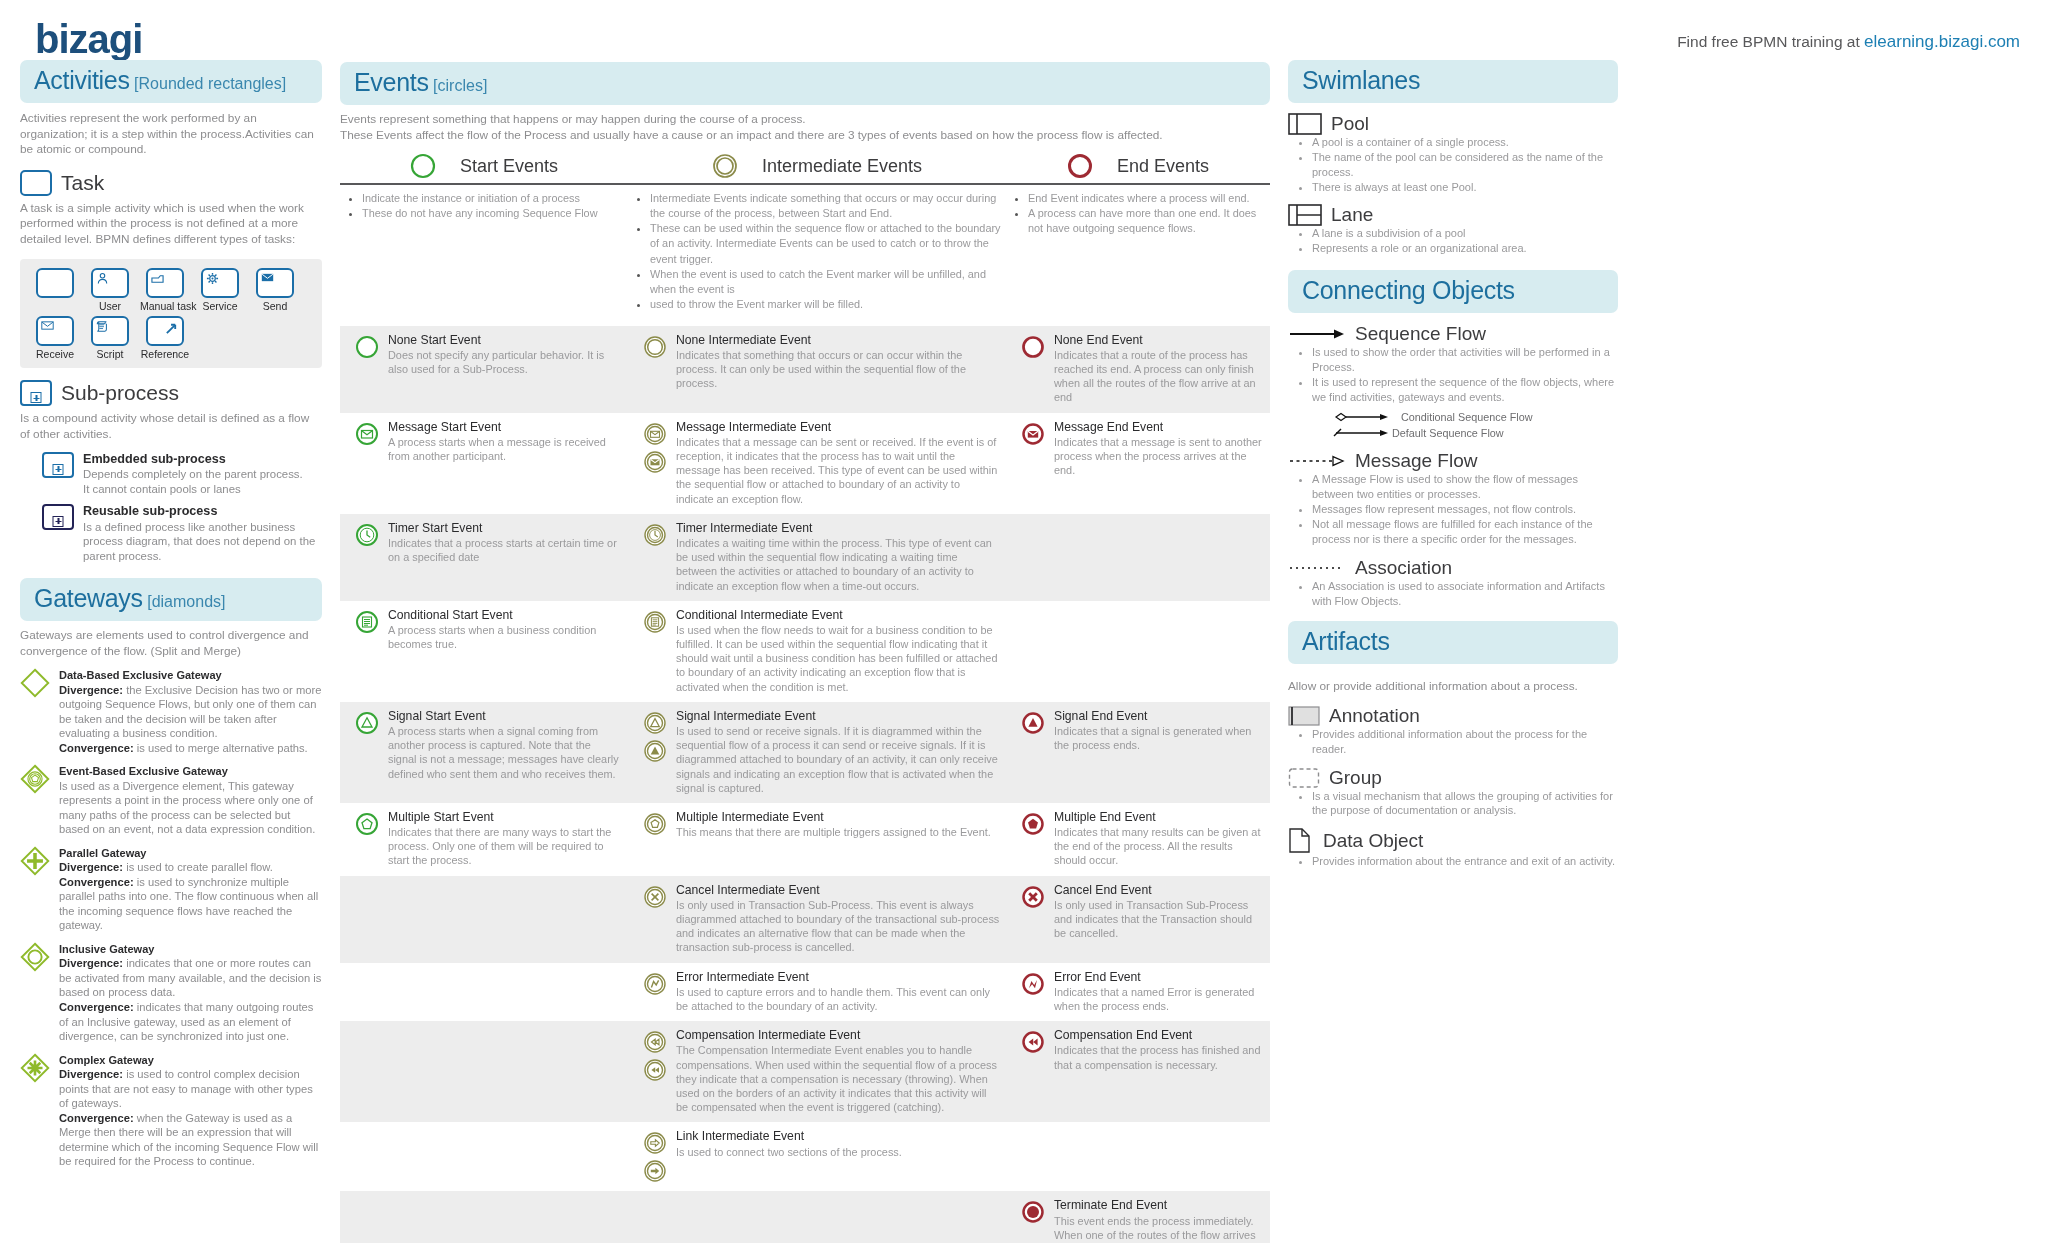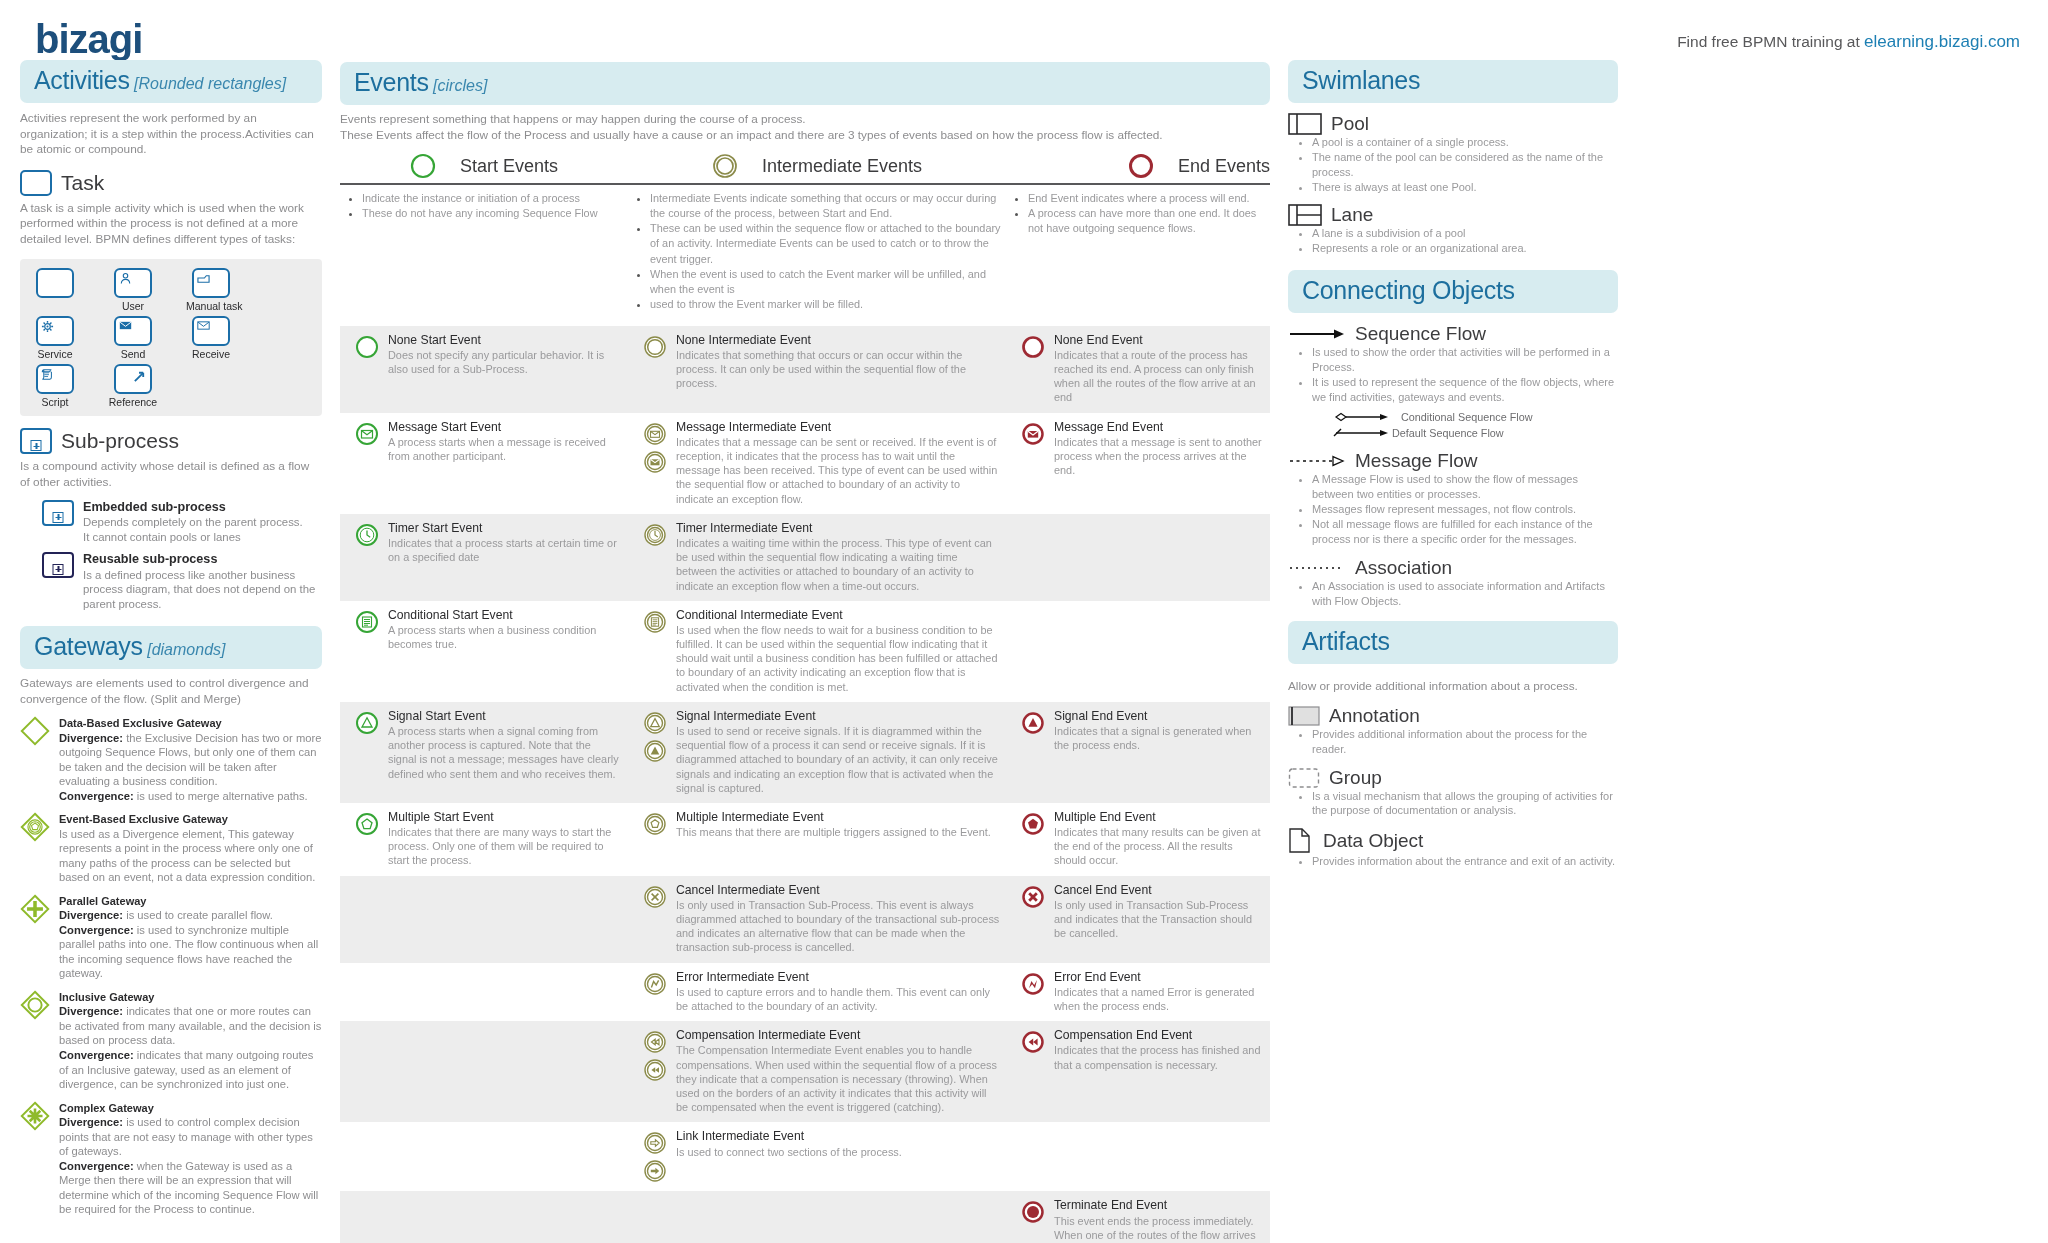--- a/index.html
+++ b/index.html
@@ -23,39 +23,39 @@
   }
   .train-line .brand { color:#1d7fb3; font-size:17px; }
 
   
   .banner {
     background:#d7ecf0; border-radius:7px;
     padding:6px 14px 8px 14px;
     color:#1d6f9e;
   }
   .banner .big { font-size:25px; letter-spacing:-.3px; }
-  .banner .sub { font-size:16px; color:#3a87ae;font-style:italic; }
+  .banner .sub { font-size:16px; color:#3a87ae; }
 
   .blurb { font-size:11.8px; color:#8d8d8f; line-height:1.32; }
 
   
   .col-left { position:absolute; left:20px; top:60px; width:302px; }
   .sec-title-row { display:flex; align-items:center; gap:9px; margin-top:12px; }
   .sec-title-row .ttl { font-size:21px; color:#3c3c3e; }
 
   
   .taskbox {
     width:32px; height:26px; border:2px solid #1b6ea8;
     border-radius:5px; background:#fff; flex:none; position:relative;
   }
 
   .tasks-grid {
     background:#ededed; border-radius:4px; margin-top:12px;
     padding:9px 10px 8px 10px;
-    display:flex; flex-wrap:wrap; gap:4px 28px;
+    display:flex; flex-wrap:wrap; gap:4px 5px;
   }
   .task-cell { width:50px; text-align:center; }
   .task-cell .shape {
     width:38px; height:30px; border:2px solid #1b6ea8; border-radius:6px;
     background:#fff; margin:0 auto; position:relative;
   }
   .task-cell .lbl { font-size:10.5px; color:#2b2b2d; margin-top:2px; white-space:nowrap; }
   .mini { position:absolute; left:3px; top:2px; width:13px; height:13px; }
   .mini svg { display:block; }
 
@@ -340,21 +340,21 @@
       </div>
       <div class="c-inter" style="display:flex;justify-content:center">
         <div class="ev-h">
           <svg width="26" height="26">
               <circle cx="13" cy="13" r="11" fill="none" stroke="#8b8b4a" stroke-width="1.7"></circle>
               <circle cx="13" cy="13" r="8" fill="none" stroke="#8b8b4a" stroke-width="1.7"></circle>
             </svg>
           <span>Intermediate Events</span>
         </div>
       </div>
-      <div class="c-end" style="display:flex;justify-content:flex-end">
+      <div class="c-end" style="display:flex;justify-content:center">
         <div class="ev-h">
           <svg width="26" height="26">
               <circle cx="13" cy="13" r="10.5" fill="none" stroke="#9e2a33" stroke-width="3"></circle>
             </svg>
           <span>End Events</span>
         </div>
       </div>
     </div>
     <div class="ev-hrule"></div>
 

